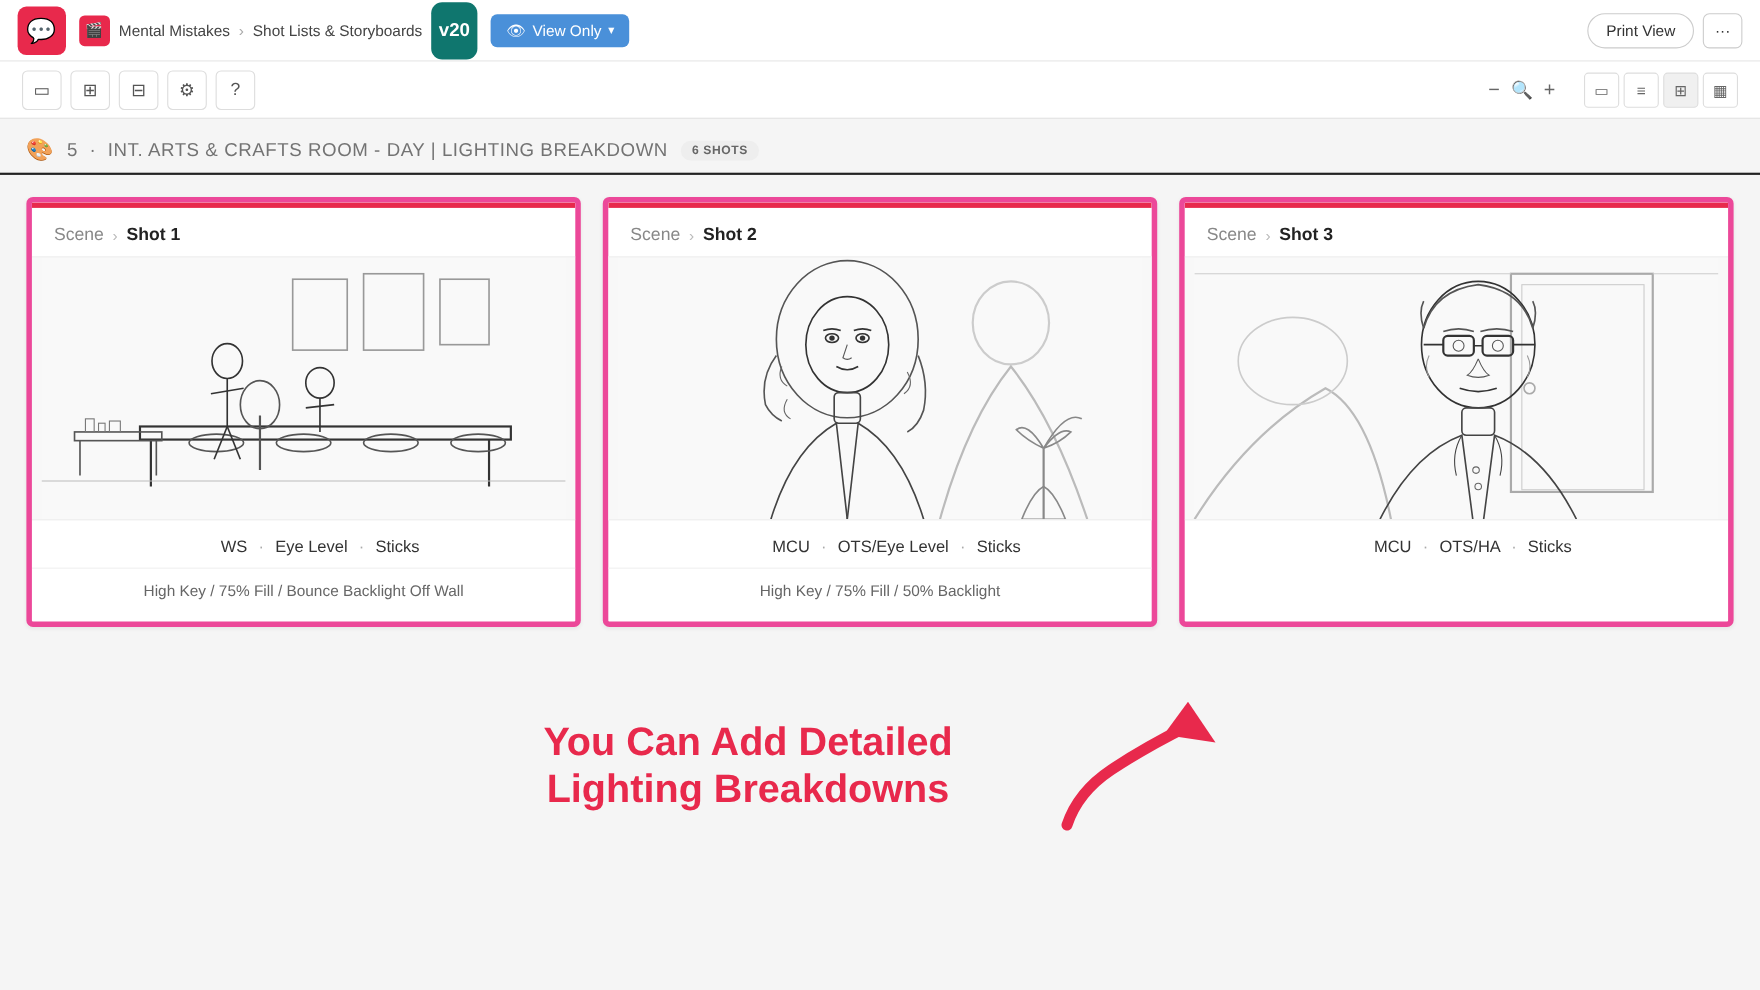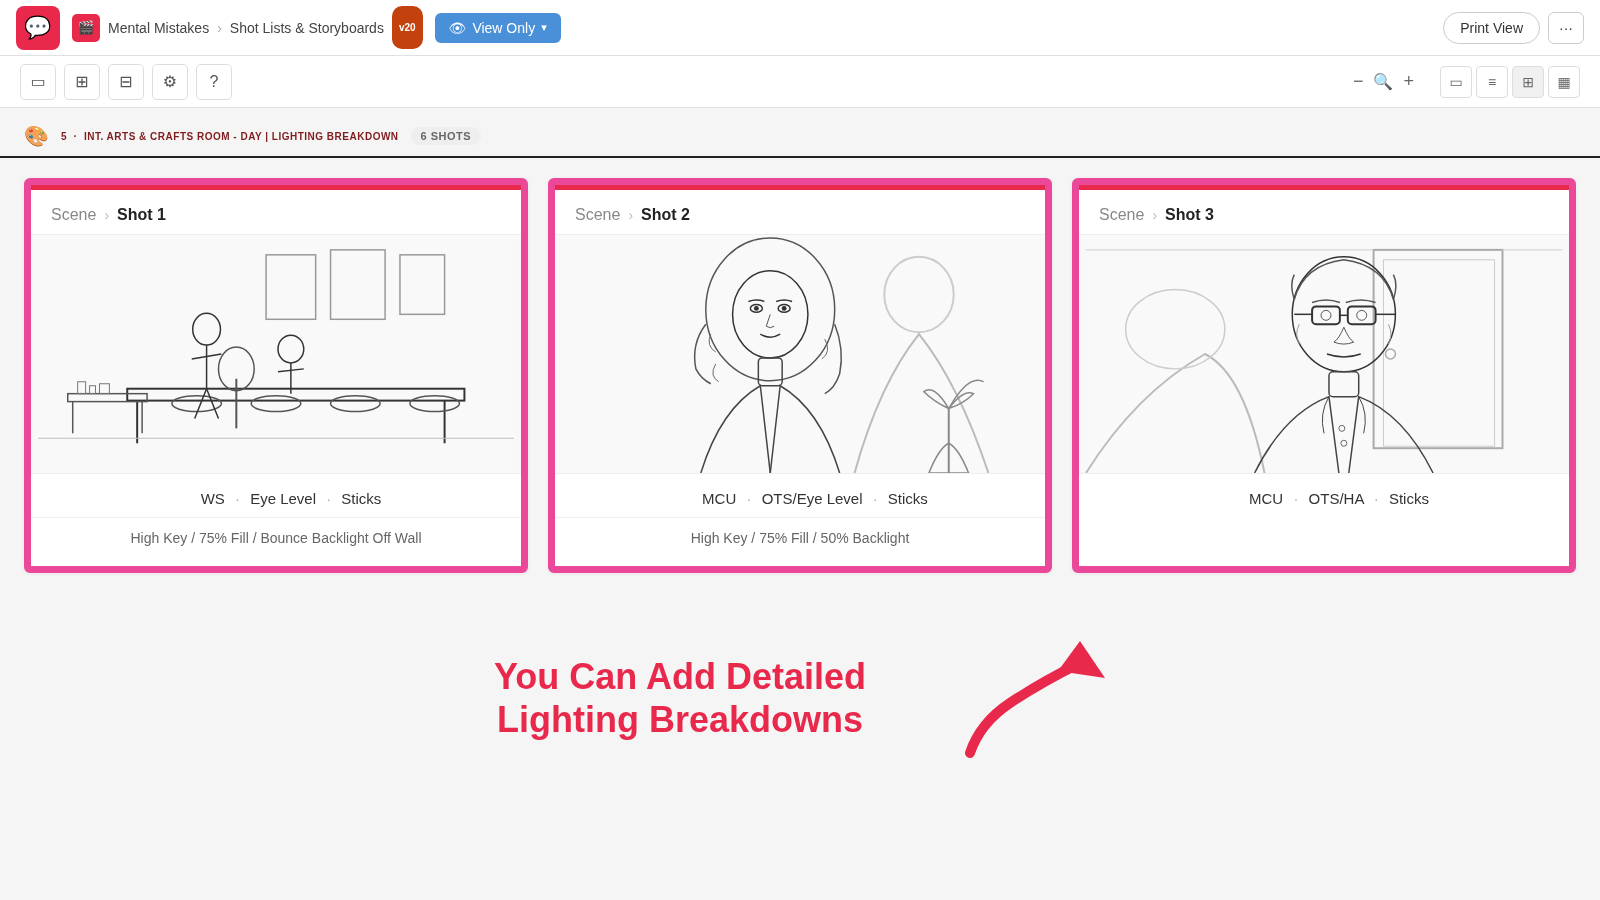--- a/index.html
+++ b/index.html
@@ -29,24 +29,24 @@
     }
     .breadcrumb-icon {
       width: 28px; height: 28px;
       background: #e8294c;
       border-radius: 5px;
       display: flex; align-items: center; justify-content: center;
       color: #fff; font-size: 13px;
     }
     .breadcrumb-sep { color: #aaa; }
     .version-badge {
-      background: #c2410c;
+      background: #0f766e;
       color: #fff;
       border-radius: 10px;
-      font-size: 10px;
+      font-size: 17px;
       padding: 16px 7px;
       font-weight: 600;
     }
     .view-only-btn {
       display: flex; align-items: center; gap: 6px;
       background: #4a90d9;
       color: #fff;
       border: none;
       border-radius: 6px;
       padding: 7px 14px;
@@ -127,24 +127,24 @@
     
     .scene-header {
       display: flex; align-items: center; gap: 12px;
       padding: 16px 24px 8px;
       border-bottom: 2px solid #222;
     }
     .scene-icon {
       font-size: 20px;
     }
     .scene-title {
-      font-size: 10px;
-      font-weight: 700;
+      font-size: 17px;
+      font-weight: 400;
       letter-spacing: 0.5px;
-      color: #7f1d1d;
+      color: #737373;
       text-transform: uppercase;
     }
     .shots-badge {
       background: #eee;
       border-radius: 10px;
       font-size: 11px;
       padding: 3px 10px;
       color: #666;
       font-weight: 600;
       text-transform: uppercase;
@@ -153,21 +153,21 @@
 
     
     .shots-grid {
       display: flex;
       gap: 20px;
       padding: 20px 24px;
     }
     .shot-card {
       background: #fff;
       border-radius: 6px;
-      border: 7px solid #ec4899;
+      border: 5px solid #ec4899;
       flex: 1;
       overflow: hidden;
       box-shadow: 0 1px 4px rgba(0,0,0,0.06);
     }
     .shot-card-top-bar {
       height: 5px;
       background: #e8294c;
     }
     .shot-card-header {
       display: flex; align-items: center; gap: 8px;

